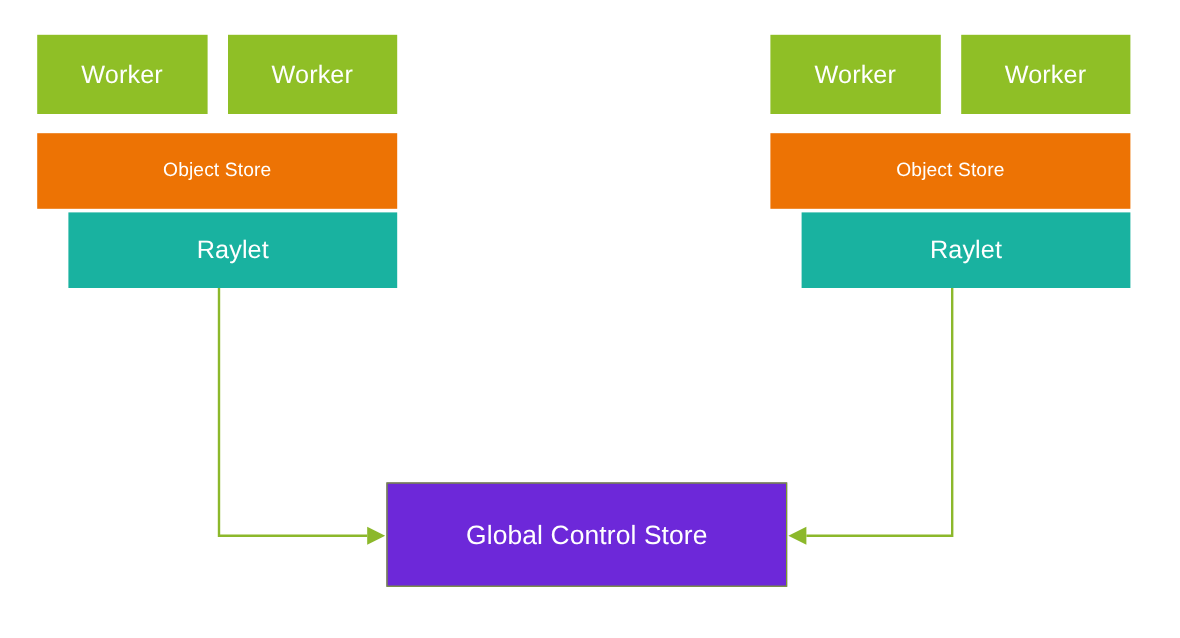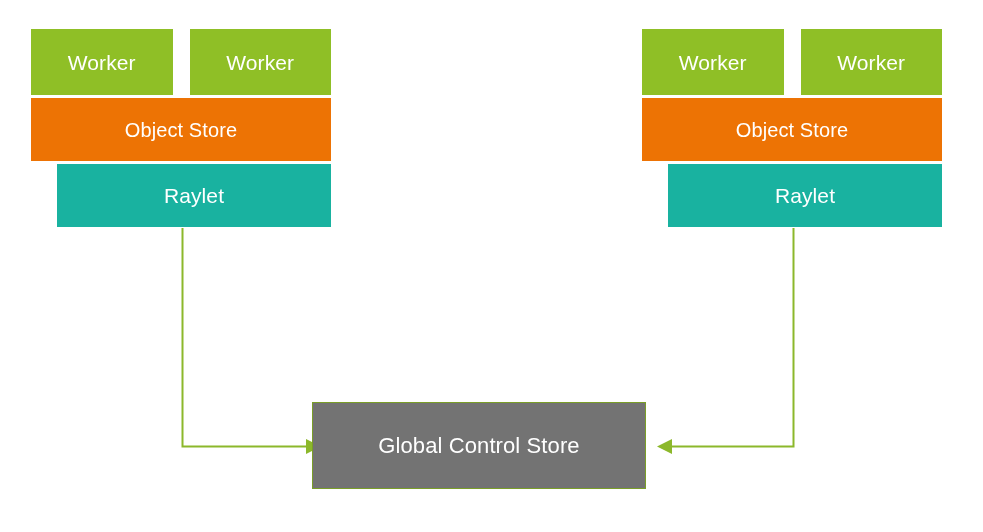--- a/index.html
+++ b/index.html
@@ -56,43 +56,43 @@
     letter-spacing: 0.1px;
     line-height: 1;
     user-select: none;
   }
   .worker-box {
     flex: 1 1 0;
     background: #8FBF26;
     font-size: 21px;
   }
   .objectstore-box {
-    margin-top: 3px;
+    margin-top: 16px;
     height: 63px;
     background: #ED7304;
-    font-size: 20px;
+    font-size: 16px;
   }
   .raylet-box {
     margin-top: 3px;
     height: 63px;
     background: #19B2A0;
     font-size: 21px;
     margin-left: 26px;
   }
 
   
   #gcs-box {
     position: absolute;
     z-index: 2;
-    left: 312px;
+    left: 322px;
     top: 402px;
     width: 334px;
     height: 87px;
     box-sizing: border-box;
-    background: #737373;
+    background: #6d28d9;
     border: 1px solid #7A9E28;
     display: flex;
     align-items: center;
     justify-content: center;
     color: #ffffff;
     font-size: 22px;
     letter-spacing: 0.1px;
     user-select: none;
   }
 </style>

